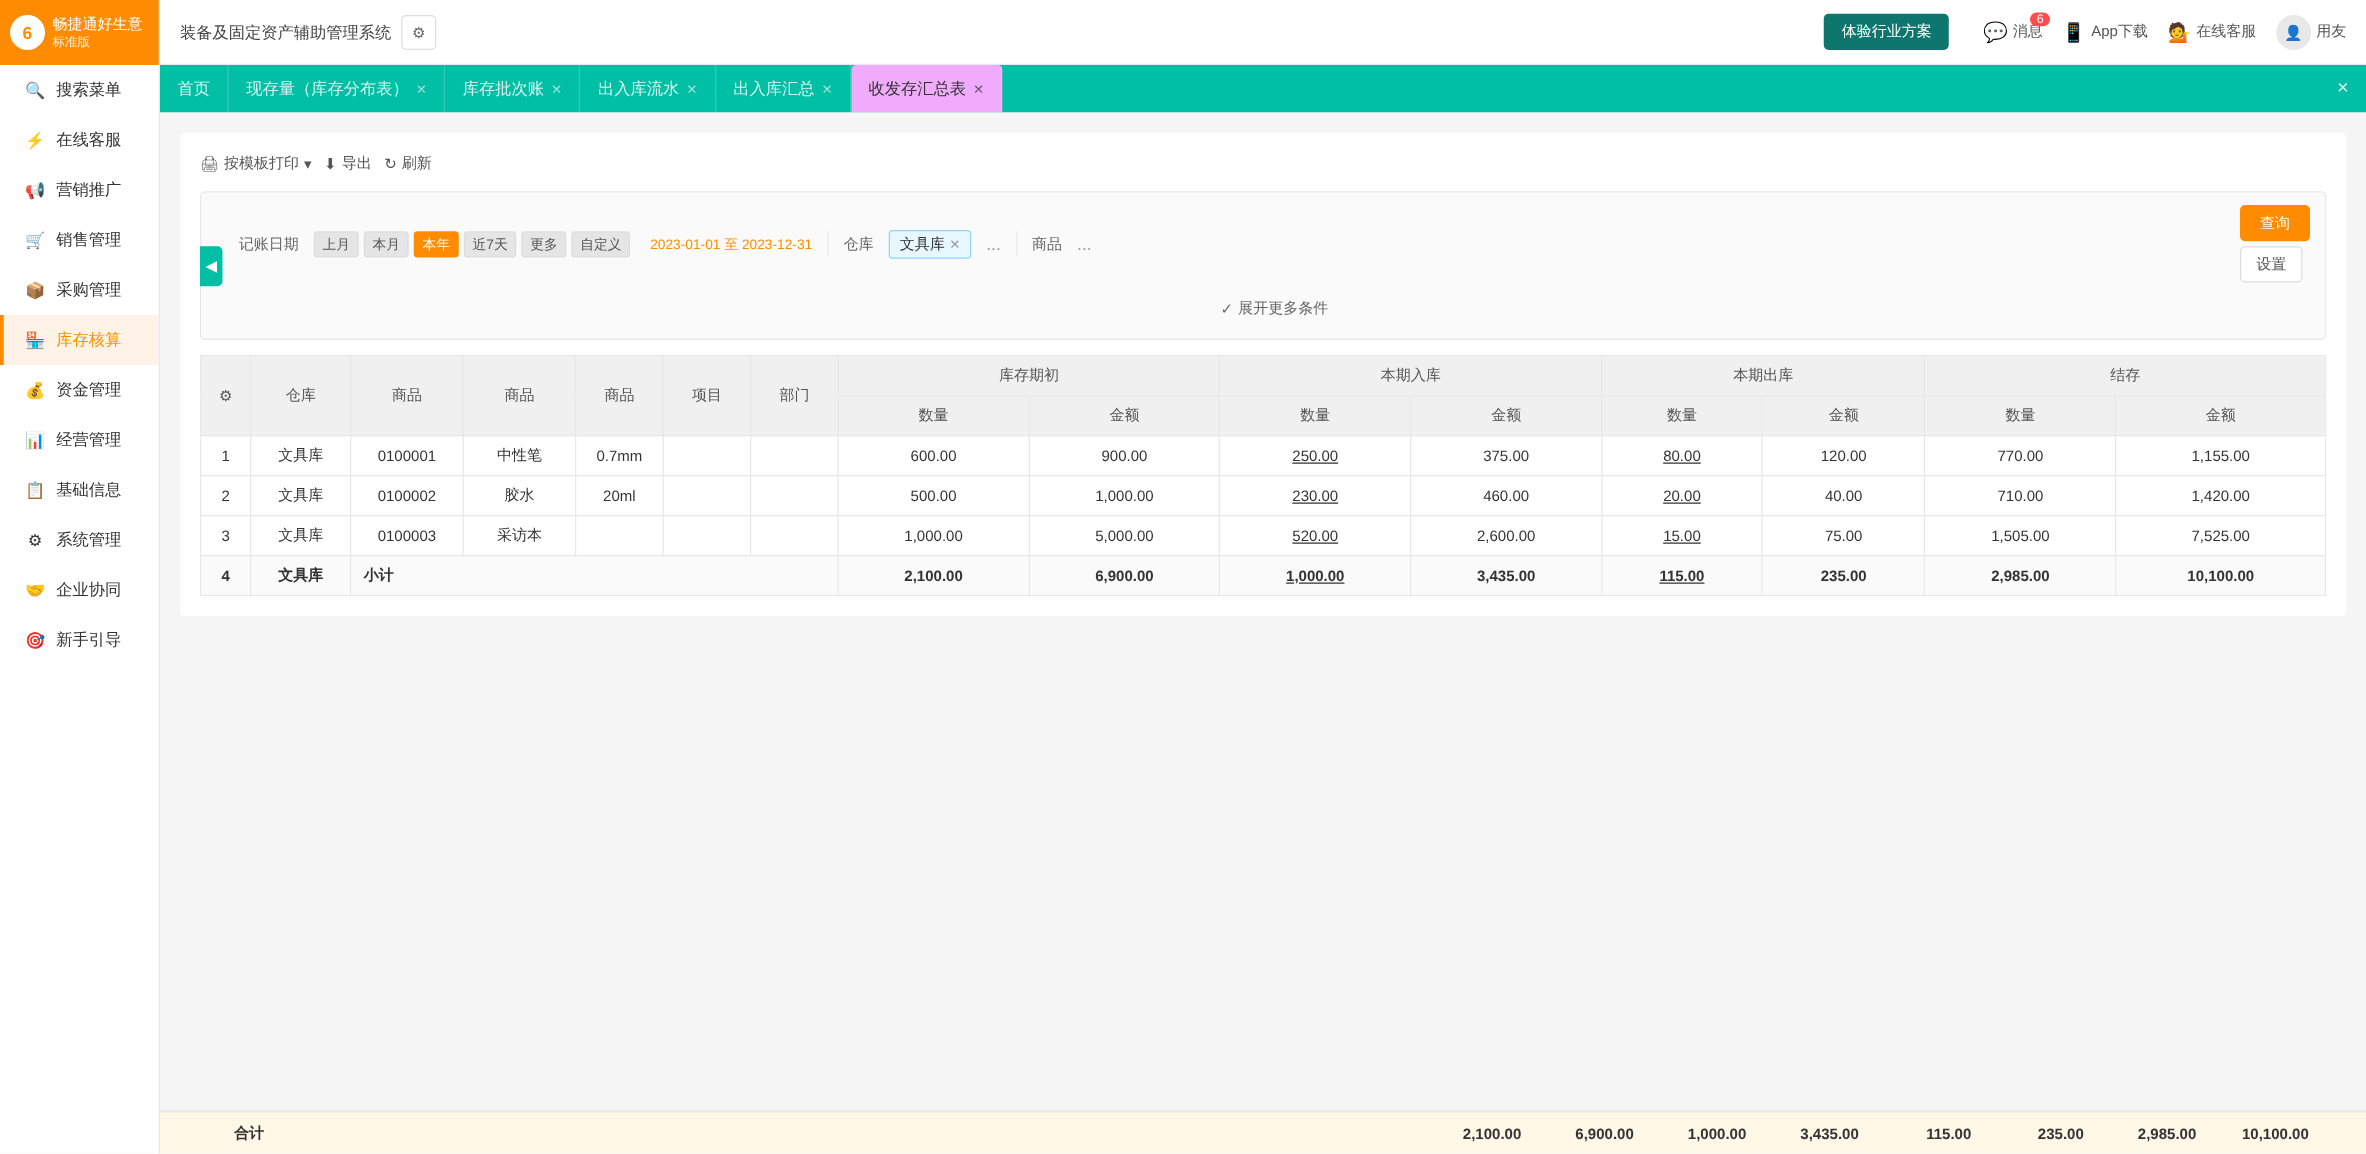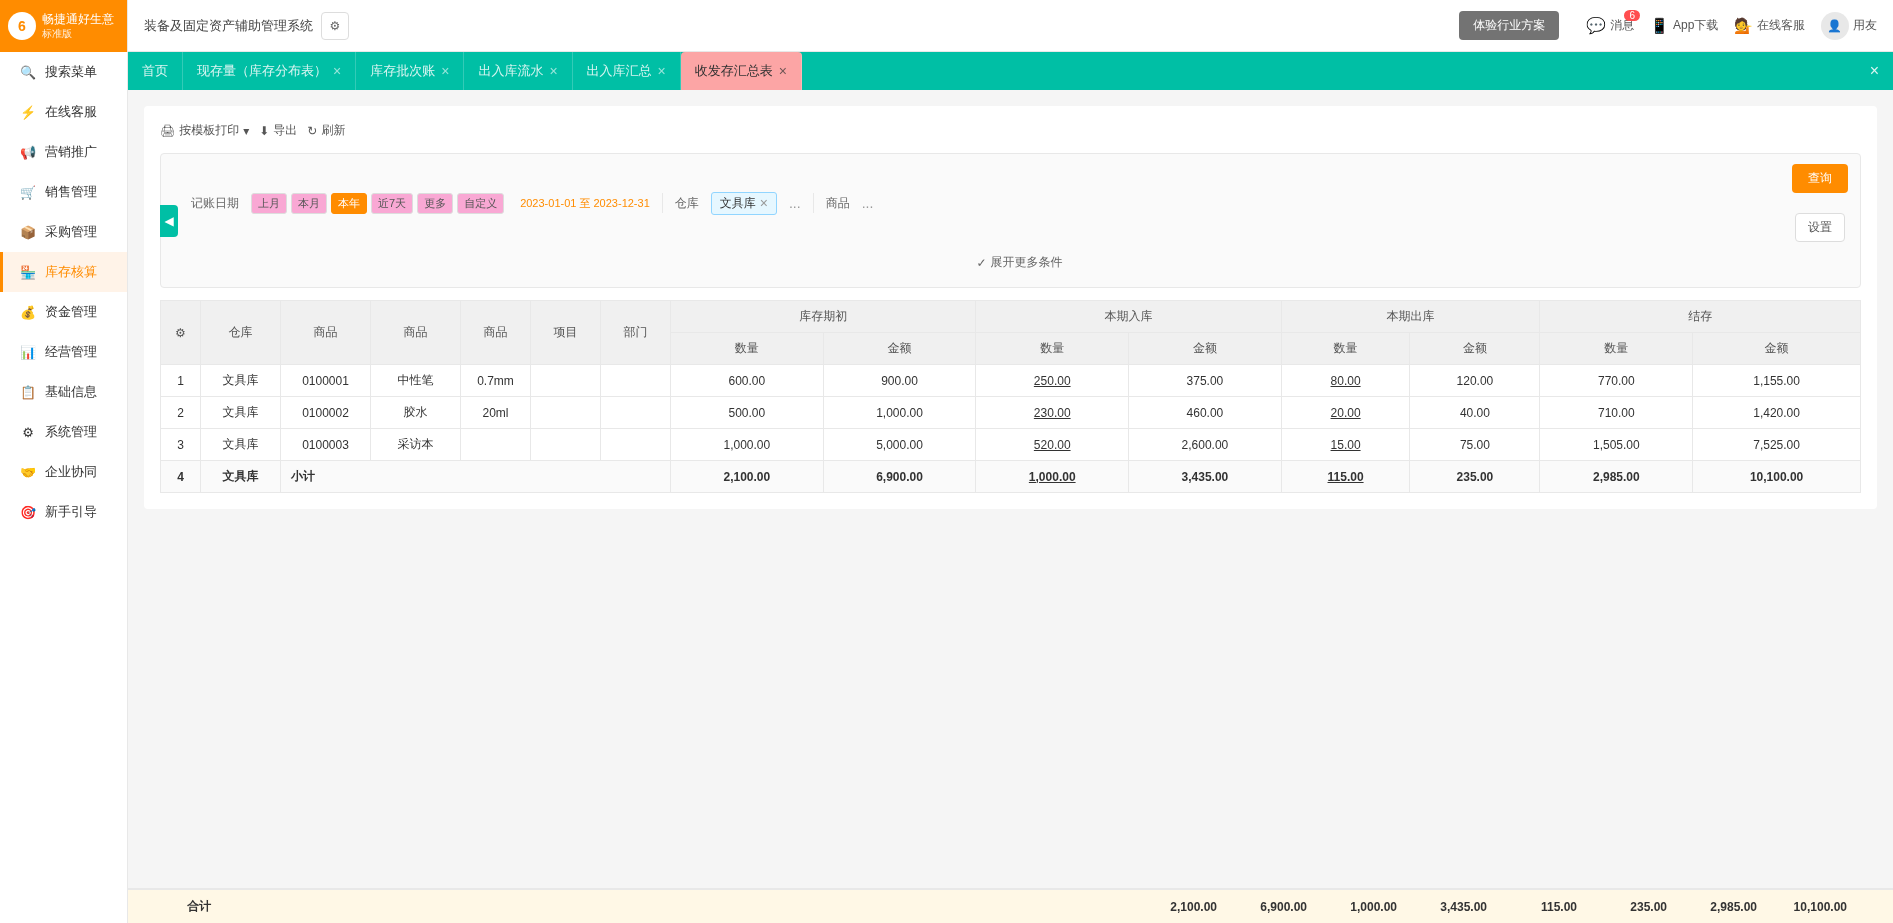--- a/index.html
+++ b/index.html
@@ -16,59 +16,59 @@
     .sidebar-item.active { background: #fff3e8; color: #ff8c00; border-left-color: #ff8c00; }
     .sidebar-item-icon { width: 18px; height: 18px; display: flex; align-items: center; justify-content: center; flex-shrink: 0; }
 
     
     .main { flex: 1; display: flex; flex-direction: column; overflow: hidden; }
 
     
     .topbar { height: 52px; background: #fff; border-bottom: 1px solid #e8e8e8; display: flex; align-items: center; padding: 0 16px; gap: 27px; flex-shrink: 0; }
     .topbar-system { display: flex; align-items: center; gap: 8px; flex: 1; }
     .topbar-settings { width: 28px; height: 28px; border: 1px solid #ddd; border-radius: 4px; display: flex; align-items: center; justify-content: center; cursor: pointer; color: #666; }
-    .topbar-trial-btn { background: #737373; color: #fff; border: none; border-radius: 4px; padding: 6px 14px; font-size: 12px; cursor: pointer; }
+    .topbar-trial-btn { background: #0f766e; color: #fff; border: none; border-radius: 4px; padding: 6px 14px; font-size: 12px; cursor: pointer; }
     .topbar-right { display: flex; align-items: center; gap: 16px; }
     .topbar-right-item { display: flex; align-items: center; gap: 4px; color: #555; cursor: pointer; font-size: 12px; position: relative; }
     .topbar-badge { background: #ff4d4f; color: #fff; border-radius: 8px; font-size: 10px; padding: 0 4px; min-width: 16px; text-align: center; position: absolute; top: -6px; right: -6px; }
     .topbar-avatar { width: 28px; height: 28px; background: #e8e8e8; border-radius: 50%; display: flex; align-items: center; justify-content: center; color: #888; }
 
     
     .tabs-bar { background: #00bfa5; display: flex; align-items: center; padding: 0; flex-shrink: 0; height: 38px; }
     .tab-item { display: flex; align-items: center; gap: 6px; padding: 0 14px; height: 38px; color: rgba(255,255,255,0.85); cursor: pointer; font-size: 13px; border-right: 1px solid rgba(255,255,255,0.2); }
-    .tab-item.active { background: #fca5a5; color: #333; border-radius: 4px 4px 0 0; }
+    .tab-item.active { background: #f0abfc; color: #333; border-radius: 4px 4px 0 0; }
     .tab-close { font-size: 14px; color: inherit; opacity: 0.7; }
     .tabs-bar-close { margin-left: auto; padding: 0 14px; color: rgba(255,255,255,0.85); cursor: pointer; font-size: 16px; }
 
     
     .content { flex: 1; overflow: auto; padding: 16px; background: #f5f5f5; }
     .page-card { background: #fff; border-radius: 4px; padding: 16px; }
 
     
     .page-header { display: flex; align-items: center; justify-content: space-between; margin-bottom: 14px; }
     .page-title { font-size: 15px; font-weight: bold; color: #333; }
     .page-actions { display: flex; align-items: center; gap: 10px; }
     .btn-action { display: flex; align-items: center; gap: 4px; color: #555; cursor: pointer; font-size: 12px; }
 
     
     .filter-area { border: 1px solid #e8e8e8; border-radius: 4px; padding: 10px 12px; margin-bottom: 12px; background: #fafafa; position: relative; }
     .filter-toggle-btn { position: absolute; left: -1px; top: 50%; transform: translateY(-50%); background: #00bfa5; color: #fff; border: none; width: 18px; height: 32px; cursor: pointer; display: flex; align-items: center; justify-content: center; border-radius: 0 4px 4px 0; font-size: 12px; }
     .filter-row { display: flex; align-items: center; gap: 12px; margin-left: 18px; }
     .filter-label { color: #666; font-size: 12px; white-space: nowrap; }
     .date-shortcuts { display: flex; align-items: center; gap: 4px; }
-    .date-btn { padding: 2px 6px; border: 1px solid #ddd; border-radius: 3px; cursor: pointer; font-size: 11px; color: #555; background: #f9a8d4; }
+    .date-btn { padding: 2px 6px; border: 1px solid #ddd; border-radius: 3px; cursor: pointer; font-size: 11px; color: #555; background: #e5e5e5; }
     .date-btn.active { background: #ff8c00; color: #fff; border-color: #ff8c00; }
     .date-range-text { color: #ff8c00; font-size: 11px; margin-left: 4px; }
     .filter-divider { width: 1px; height: 20px; background: #e8e8e8; }
     .filter-tag { display: flex; align-items: center; gap: 4px; background: #e6f7ff; border: 1px solid #91d5ff; border-radius: 3px; padding: 2px 8px; font-size: 12px; color: #333; }
     .filter-tag-close { cursor: pointer; color: #999; font-size: 14px; line-height: 1; }
     .filter-ellipsis { color: #999; font-size: 14px; cursor: pointer; }
     .btn-query { background: #ff8c00; color: #fff; border: none; border-radius: 4px; padding: 6px 16px; font-size: 12px; cursor: pointer; }
     .btn-settings { background: #fff; color: #555; border: 1px solid #ddd; border-radius: 4px; padding: 5px 12px; font-size: 12px; cursor: pointer; margin-top: 4px; }
-    .filter-actions-col { display: flex; flex-direction: column; align-items: center; gap: 16px; margin-left: auto; }
+    .filter-actions-col { display: flex; flex-direction: column; align-items: flex-start; gap: 0; margin-left: auto; }
     .expand-more { display: flex; align-items: center; justify-content: center; gap: 4px; color: #666; font-size: 12px; cursor: pointer; padding: 6px 0; }
 
     
     .data-table { width: 100%; border-collapse: collapse; font-size: 12px; }
     .data-table th { background: #f0f0f0; border: 1px solid #e8e8e8; padding: 7px 10px; text-align: center; color: #555; font-weight: 500; white-space: nowrap; }
     .data-table td { border: 1px solid #e8e8e8; padding: 7px 10px; text-align: center; color: #333; white-space: nowrap; }
     .data-table .row-bold td { font-weight: bold; background: #fafafa; }
     .th-group { background: #e8e8e8; }
     .underline-link { text-decoration: underline; cursor: pointer; color: #333; }
 

